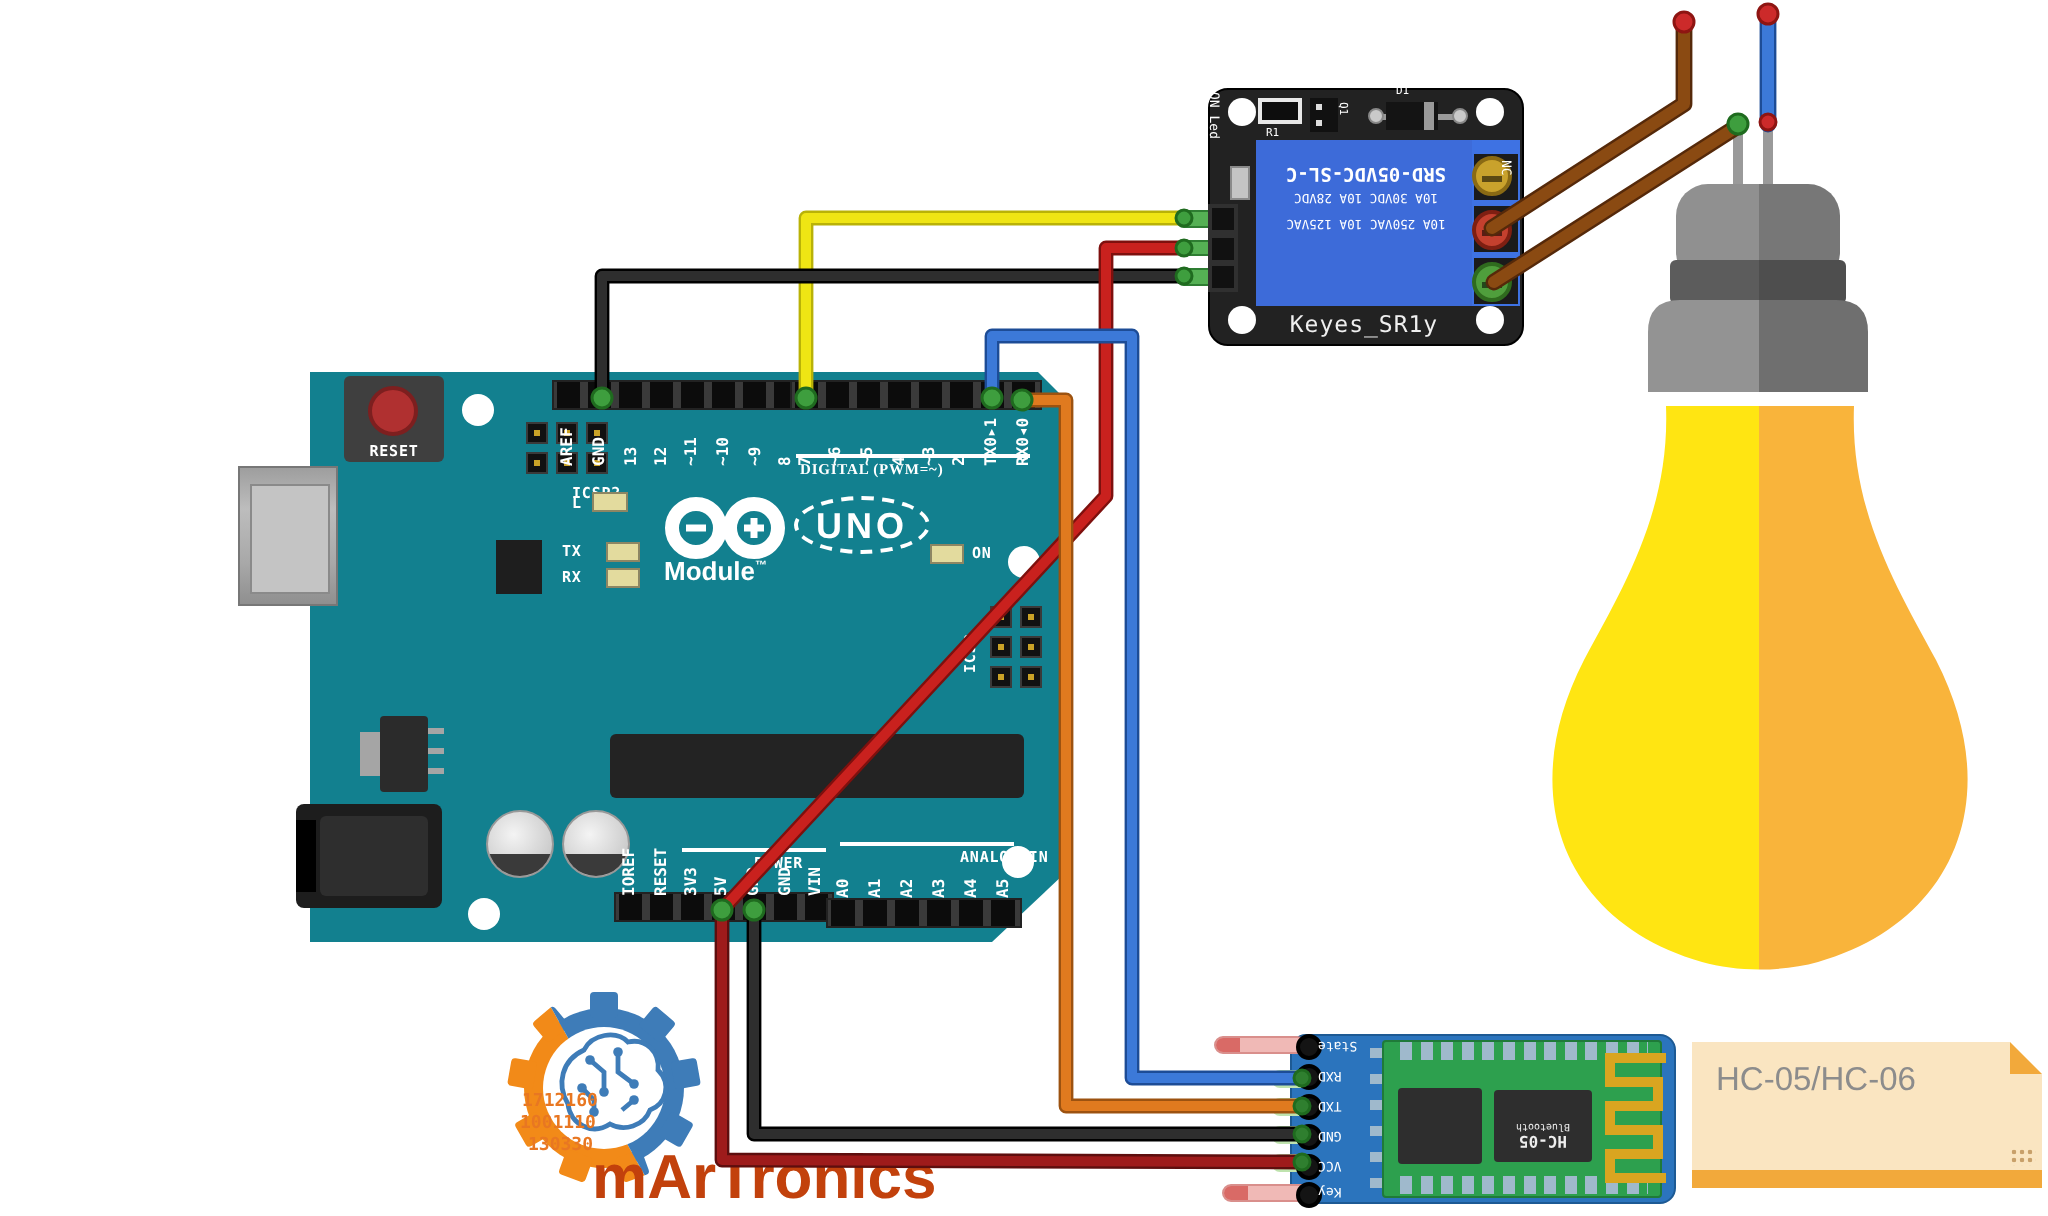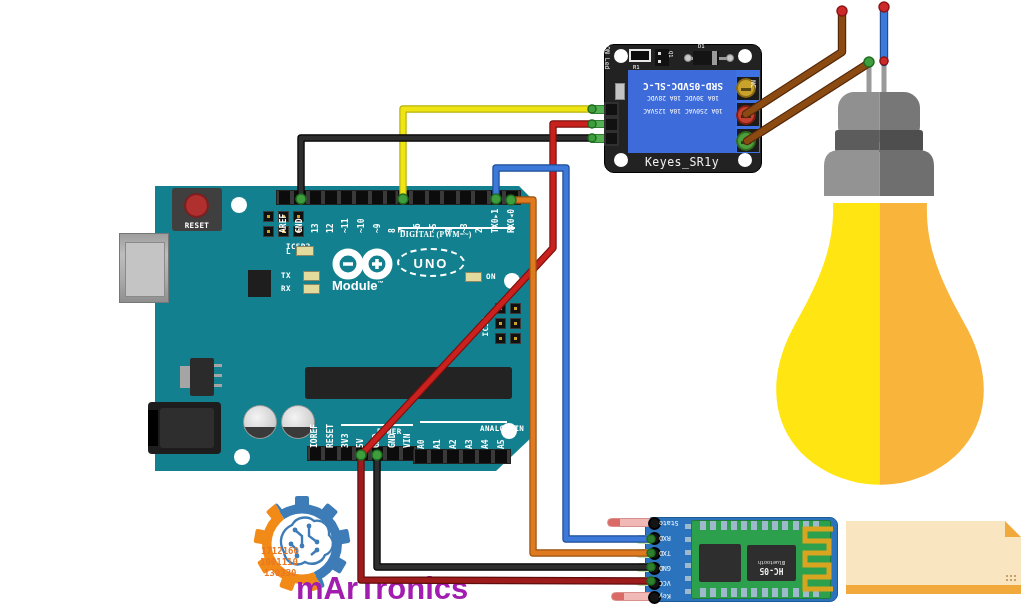--- a/index.html
+++ b/index.html
@@ -50,31 +50,32 @@
   
   .btlabel{position:absolute;left:659px;width:28px;height:9px;line-height:9px;font-size:6.5px;color:#fff;
            text-align:right;font-family:"DejaVu Sans Mono",monospace;transform:rotate(180deg);}
   .btpin{position:absolute;width:13px;height:13px;border-radius:50%;background:#141414;border:2px solid #000;box-sizing:border-box;}
   .btpad{position:absolute;width:18px;height:9px;background:#BFE3AE;border-radius:4px;}
   .stub{position:absolute;width:46px;height:9px;background:#F0B9B6;border:1px solid #D98F8C;border-radius:5px;box-sizing:border-box;}
   .stub::before{content:"";position:absolute;left:0;top:0;bottom:0;width:12px;background:#D96A66;border-radius:5px 0 0 5px;}
   
   .binline{position:absolute;color:#E87722;font-weight:bold;font-size:9px;line-height:10px;
            font-family:"DejaVu Sans Mono",monospace;}
-  #brand{position:absolute;left:296px;top:571px;font-size:31px;font-weight:800;color:#a21caf;letter-spacing:0;}
+  #brand{position:absolute;left:296px;top:571px;font-size:31px;font-weight:800;color:#c2410c;letter-spacing:0;}
   svg{display:block;}
 </style>
 </head>
 <body>
 
 <div id="stage">
 
 
   <div class="abs note" style="left:846px;top:521px;width:175px;height:73px;">
     <div class="note-text">
+      <div>HC-05/HC-06</div>
     </div>
     <div class="note-dots"></div>
     <div class="note-strip"></div>
     <div class="note-corner">
         <div class="note-fold"></div>
       </div>
   </div>
 
   <div class="abs board"></div>
 
@@ -127,21 +128,21 @@
   <div class="led" style="left:303px;top:284px;width:17px;height:10px;"></div>
 
   <svg class="abs" style="left:331px;top:245px;" width="64" height="38" viewBox="0 0 64 38">
     <circle cx="17" cy="19" r="12" fill="none" stroke="#fff" stroke-width="7"></circle>
     <circle cx="46" cy="19" r="12" fill="none" stroke="#fff" stroke-width="7"></circle>
     <line x1="12" y1="19" x2="22" y2="19" stroke="#fff" stroke-width="3.5"></line>
     <line x1="41" y1="19" x2="51" y2="19" stroke="#fff" stroke-width="3.5"></line>
     <line x1="46" y1="14" x2="46" y2="24" stroke="#fff" stroke-width="3.5"></line>
   </svg>
   <div class="abs" style="left:397px;top:248px;width:68px;height:29px;border:2px dashed #fff;border-radius:50%;
-       text-align:center;line-height:27px;color:#fff;font-size:13px;font-weight:bold;letter-spacing:2px;box-sizing:border-box;">UNO</div>
+       text-align:center;line-height:27px;color:#fff;font-size:18px;font-weight:bold;letter-spacing:2px;box-sizing:border-box;">UNO</div>
   <div class="abs" style="left:332px;top:278px;color:#fff;font-size:13px;font-weight:bold;">
     <span>Module</span><sup style="font-size:6px;">™</sup>
   </div>
 
   <div class="led" style="left:465px;top:272px;width:17px;height:10px;"></div>
   <div class="abs caption" style="left:486px;top:272px;">ON</div>
 
   <div class="pingrid" style="left:495px;top:303px;grid-template-columns:repeat(2,11px);">
     <div class="pin"></div>
       <div class="pin"></div>

